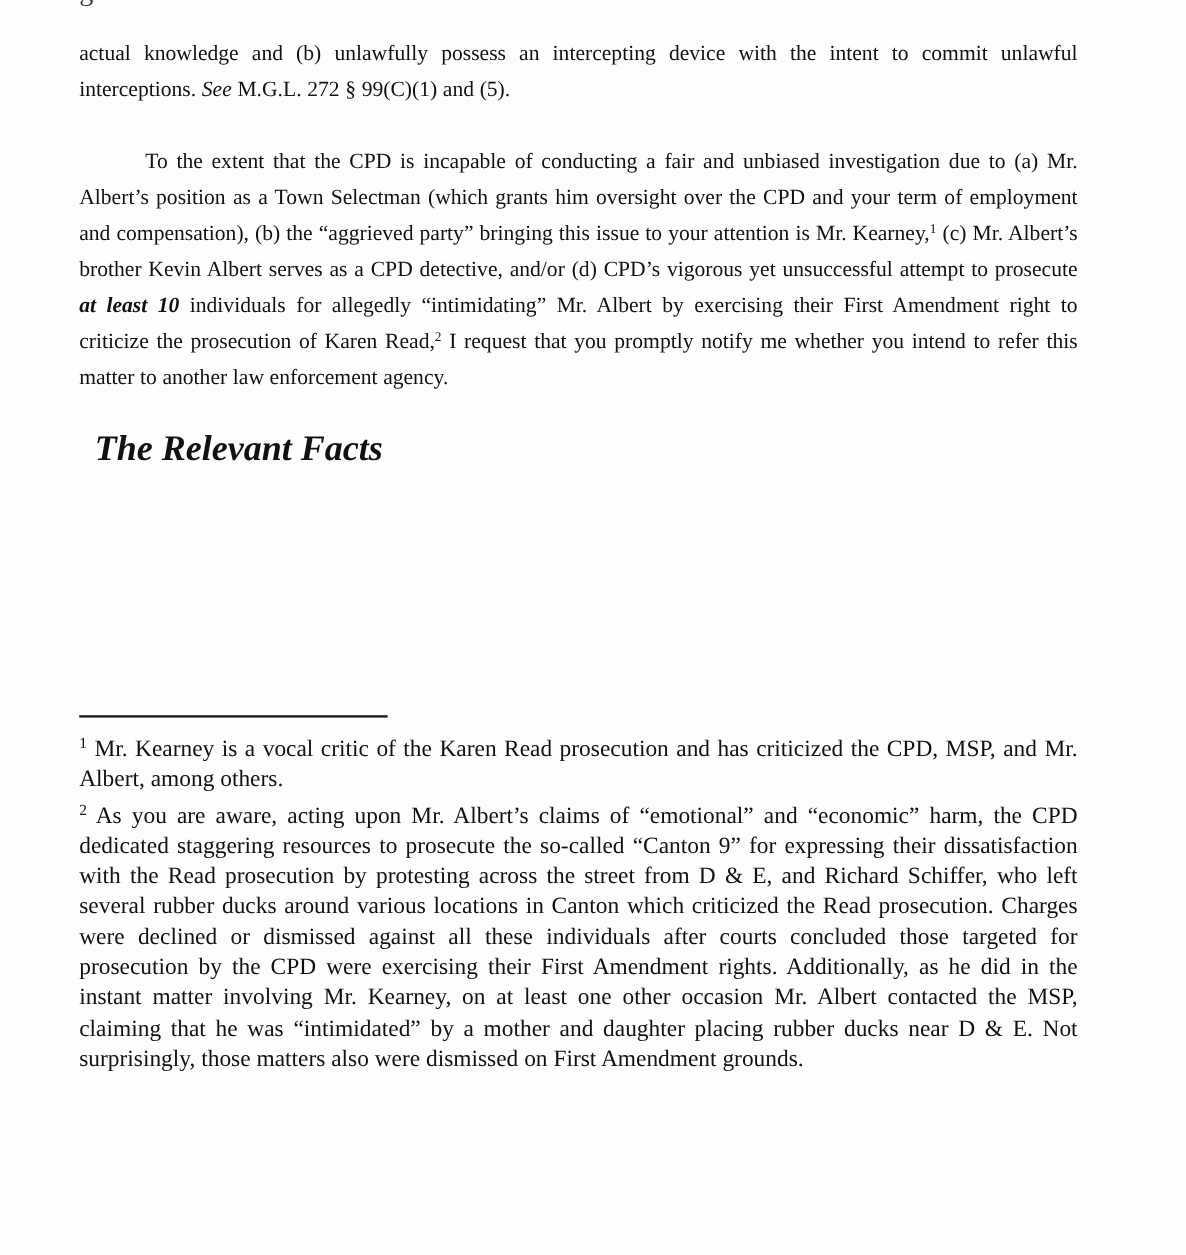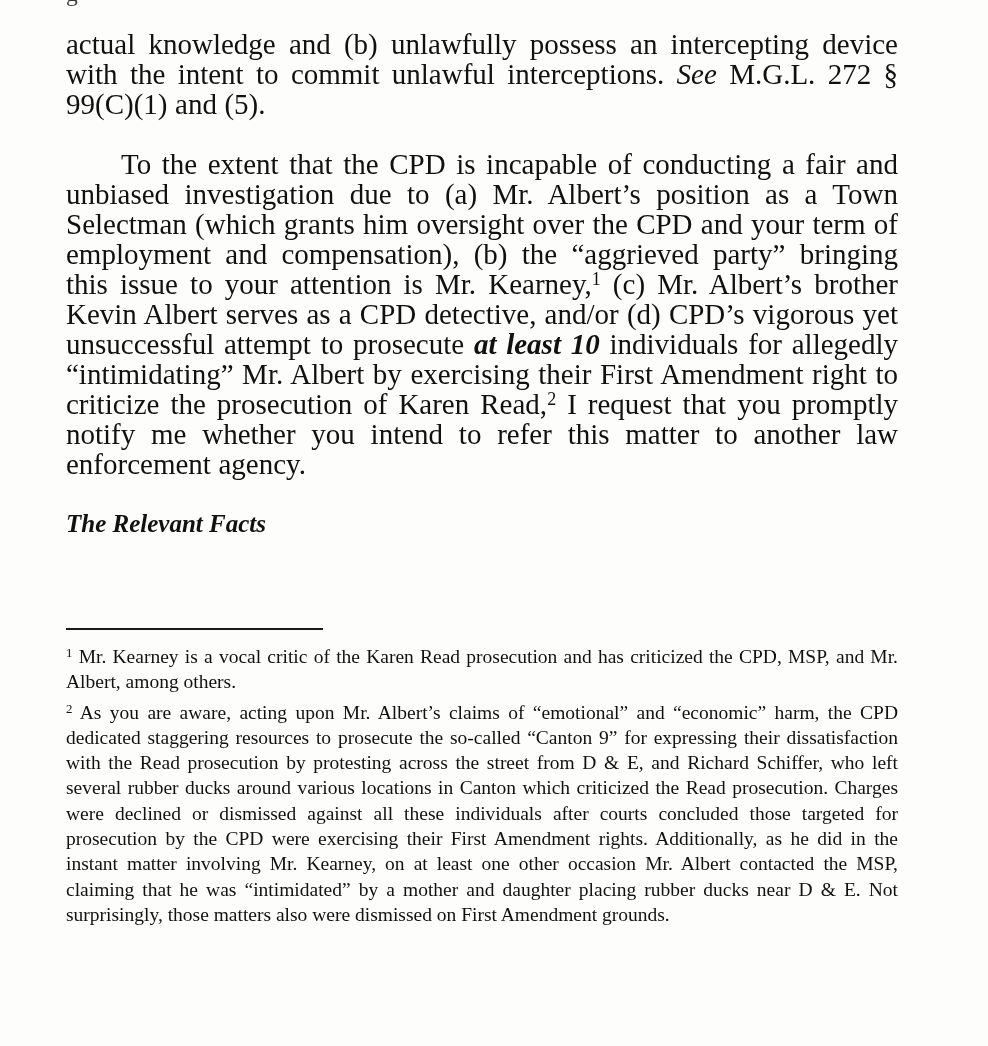--- a/index.html
+++ b/index.html
@@ -39,60 +39,60 @@
   }
 
   #content {
     position: absolute;
     left: 66px;
     top: 0;
     width: 832px;
   }
 
   .body-par {
-    font-size: 29px;
+    font-size: 18px;
     line-height: 30px;
     text-align: justify;
     text-justify: inter-word;
     margin: 0;
     hyphens: none;
     word-spacing: 0.01em;
   }
   .p-first {
     margin-top: 29px;
   }
   .indent {
     text-indent: 55px;
   }
   .gap-par {
     margin-top: 30px;
   }
 
   .section-head {
-    font-size: 25px;
+    font-size: 30px;
     line-height: 30px;
     font-style: italic;
-    margin: 0;
+    margin: 13px;
     margin-top: 30px;
     text-align: left;
   }
 
   .ital { font-style: italic; }
   .bold-ital { font-style: italic; font-weight: bold; }
 
   sup.fn-ref {
     font-size: 0.62em;
     vertical-align: 0.52em;
     line-height: 0;
   }
 
   #footnote-area {
     position: absolute;
     left: 66px;
-    top: 628px;
+    top: 596px;
     width: 832px;
   }
   #footnote-rule {
     width: 257px;
     height: 0;
     border-top: 2px solid #1b1b1b;
     margin: 0 0 14px 0;
   }
   .footnote {
     font-size: 19.5px;

